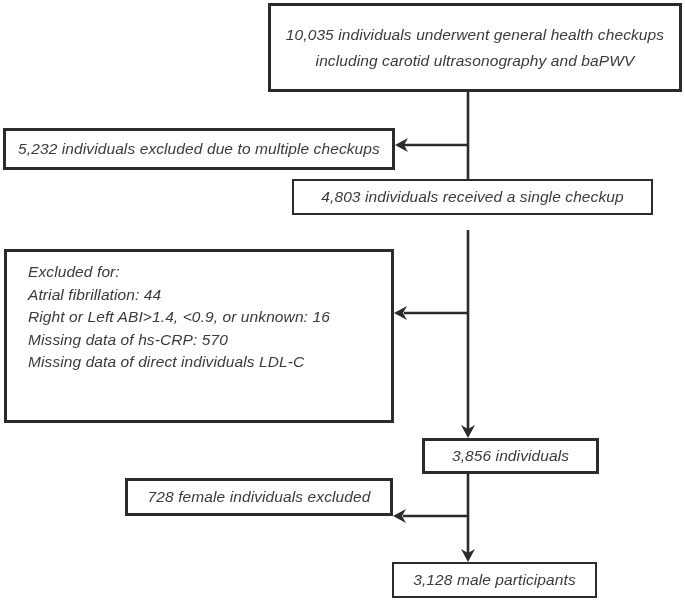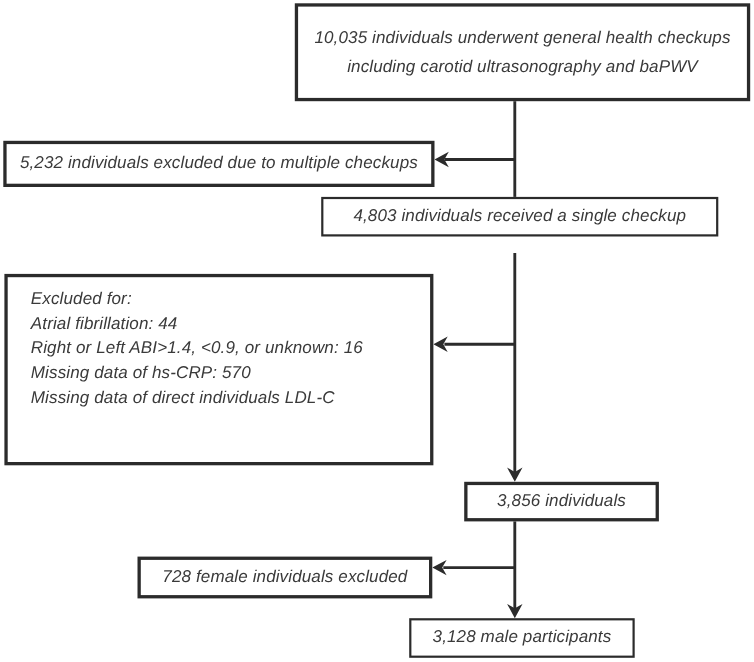--- a/index.html
+++ b/index.html
@@ -101,21 +101,21 @@
     <div class="box-line">Atrial fibrillation: 44</div>
     <div class="box-line">Right or Left ABI&gt;1.4, &lt;0.9, or unknown: 16</div>
     <div class="box-line">Missing data of hs-CRP: 570</div>
     <div class="box-line">Missing data of direct individuals LDL-C</div>
   </div>
 
   <div class="box" style="left:382px; top:438px; width:177px; height:36px;margin-left:40px;">
     <div class="box-line">3,856 individuals</div>
   </div>
 
-  <div class="box" style="left:125px; top:506px; width:268px; height:38px;">
+  <div class="box" style="left:125px; top:478px; width:268px; height:38px;">
     <div class="box-line">728 female individuals excluded</div>
   </div>
 
-  <div class="box thin" style="left:372px; top:562px; width:205px; height:36px; border-width:2.5px;">
+  <div class="box thin" style="left:392px; top:562px; width:205px; height:36px; border-width:2.5px;">
     <div class="box-line">3,128 male participants</div>
   </div>
 
 </div>
 
 </body></html>

